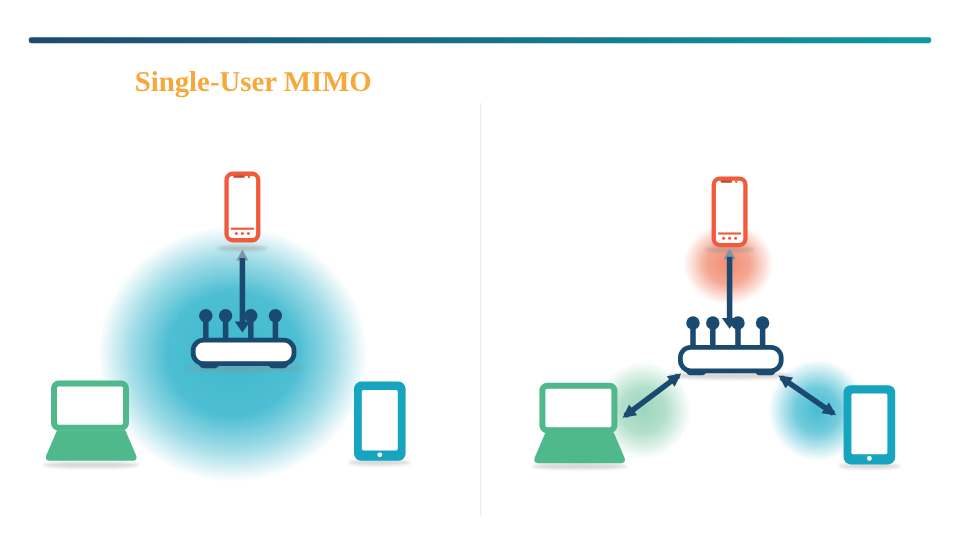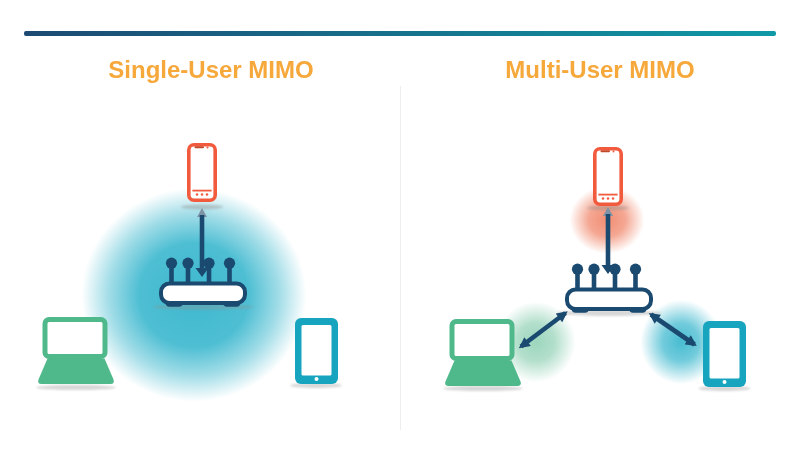--- a/index.html
+++ b/index.html
@@ -7,21 +7,21 @@
     width:800px;height:450px;background:#ffffff;overflow:hidden;position:relative;
     font-family:"Liberation Sans", sans-serif;
   }
   .top-bar{
     position:absolute;left:24px;top:31px;width:752px;height:5px;border-radius:2px;
     background:linear-gradient(90deg, var(--bar-start), var(--bar-end));
   }
   .panel-divider{
     position:absolute;left:400px;top:86px;width:1px;height:344px;background:var(--divider);
   }
-  .panel{position:absolute;top:0;width:400px;height:326px;}
+  .panel{position:absolute;top:0;width:400px;height:326px;font-family:Liberation Serif, serif;}
   .panel.left{left:0;}
   .panel.right{left:400px;}
   .panel-title{
     position:absolute;top:56px;width:400px;text-align:center;
     font-size:24px;font-weight:bold;letter-spacing:0px;color:var(--heading);
   }
   .panel-title.left-t{transform:translateX(11px);}
   .diagram{position:absolute;left:0;top:90px;width:400px;height:360px;display:block;}
   
   .stop-teal{stop-color:var(--blob-teal);}
@@ -104,21 +104,20 @@
 
     <g transform="translate(295,228)">
       <rect class="tablet-fill" x="0" y="0" width="43" height="66" rx="6"></rect>
       <rect x="6.5" y="7" width="30" height="50.5" rx="1.5" fill="#fff"></rect>
       <circle cx="21.5" cy="61" r="2" fill="#fff"></circle>
     </g>
   </svg>
 </div>
 
 <div class="panel right">
-  <div class="panel-title">Multi-User MIMO</div>
 
   <svg class="diagram" viewBox="0 0 400 360">
     <defs>
       <radialGradient id="gRed">
         <stop class="stop-red" offset="0" stop-opacity="0.80"></stop>
         <stop class="stop-red" offset="0.35" stop-opacity="0.62"></stop>
         <stop class="stop-red" offset="0.72" stop-opacity="0"></stop>
       </radialGradient>
       <radialGradient id="gGreen">
         <stop class="stop-green" offset="0" stop-opacity="0.58"></stop>

